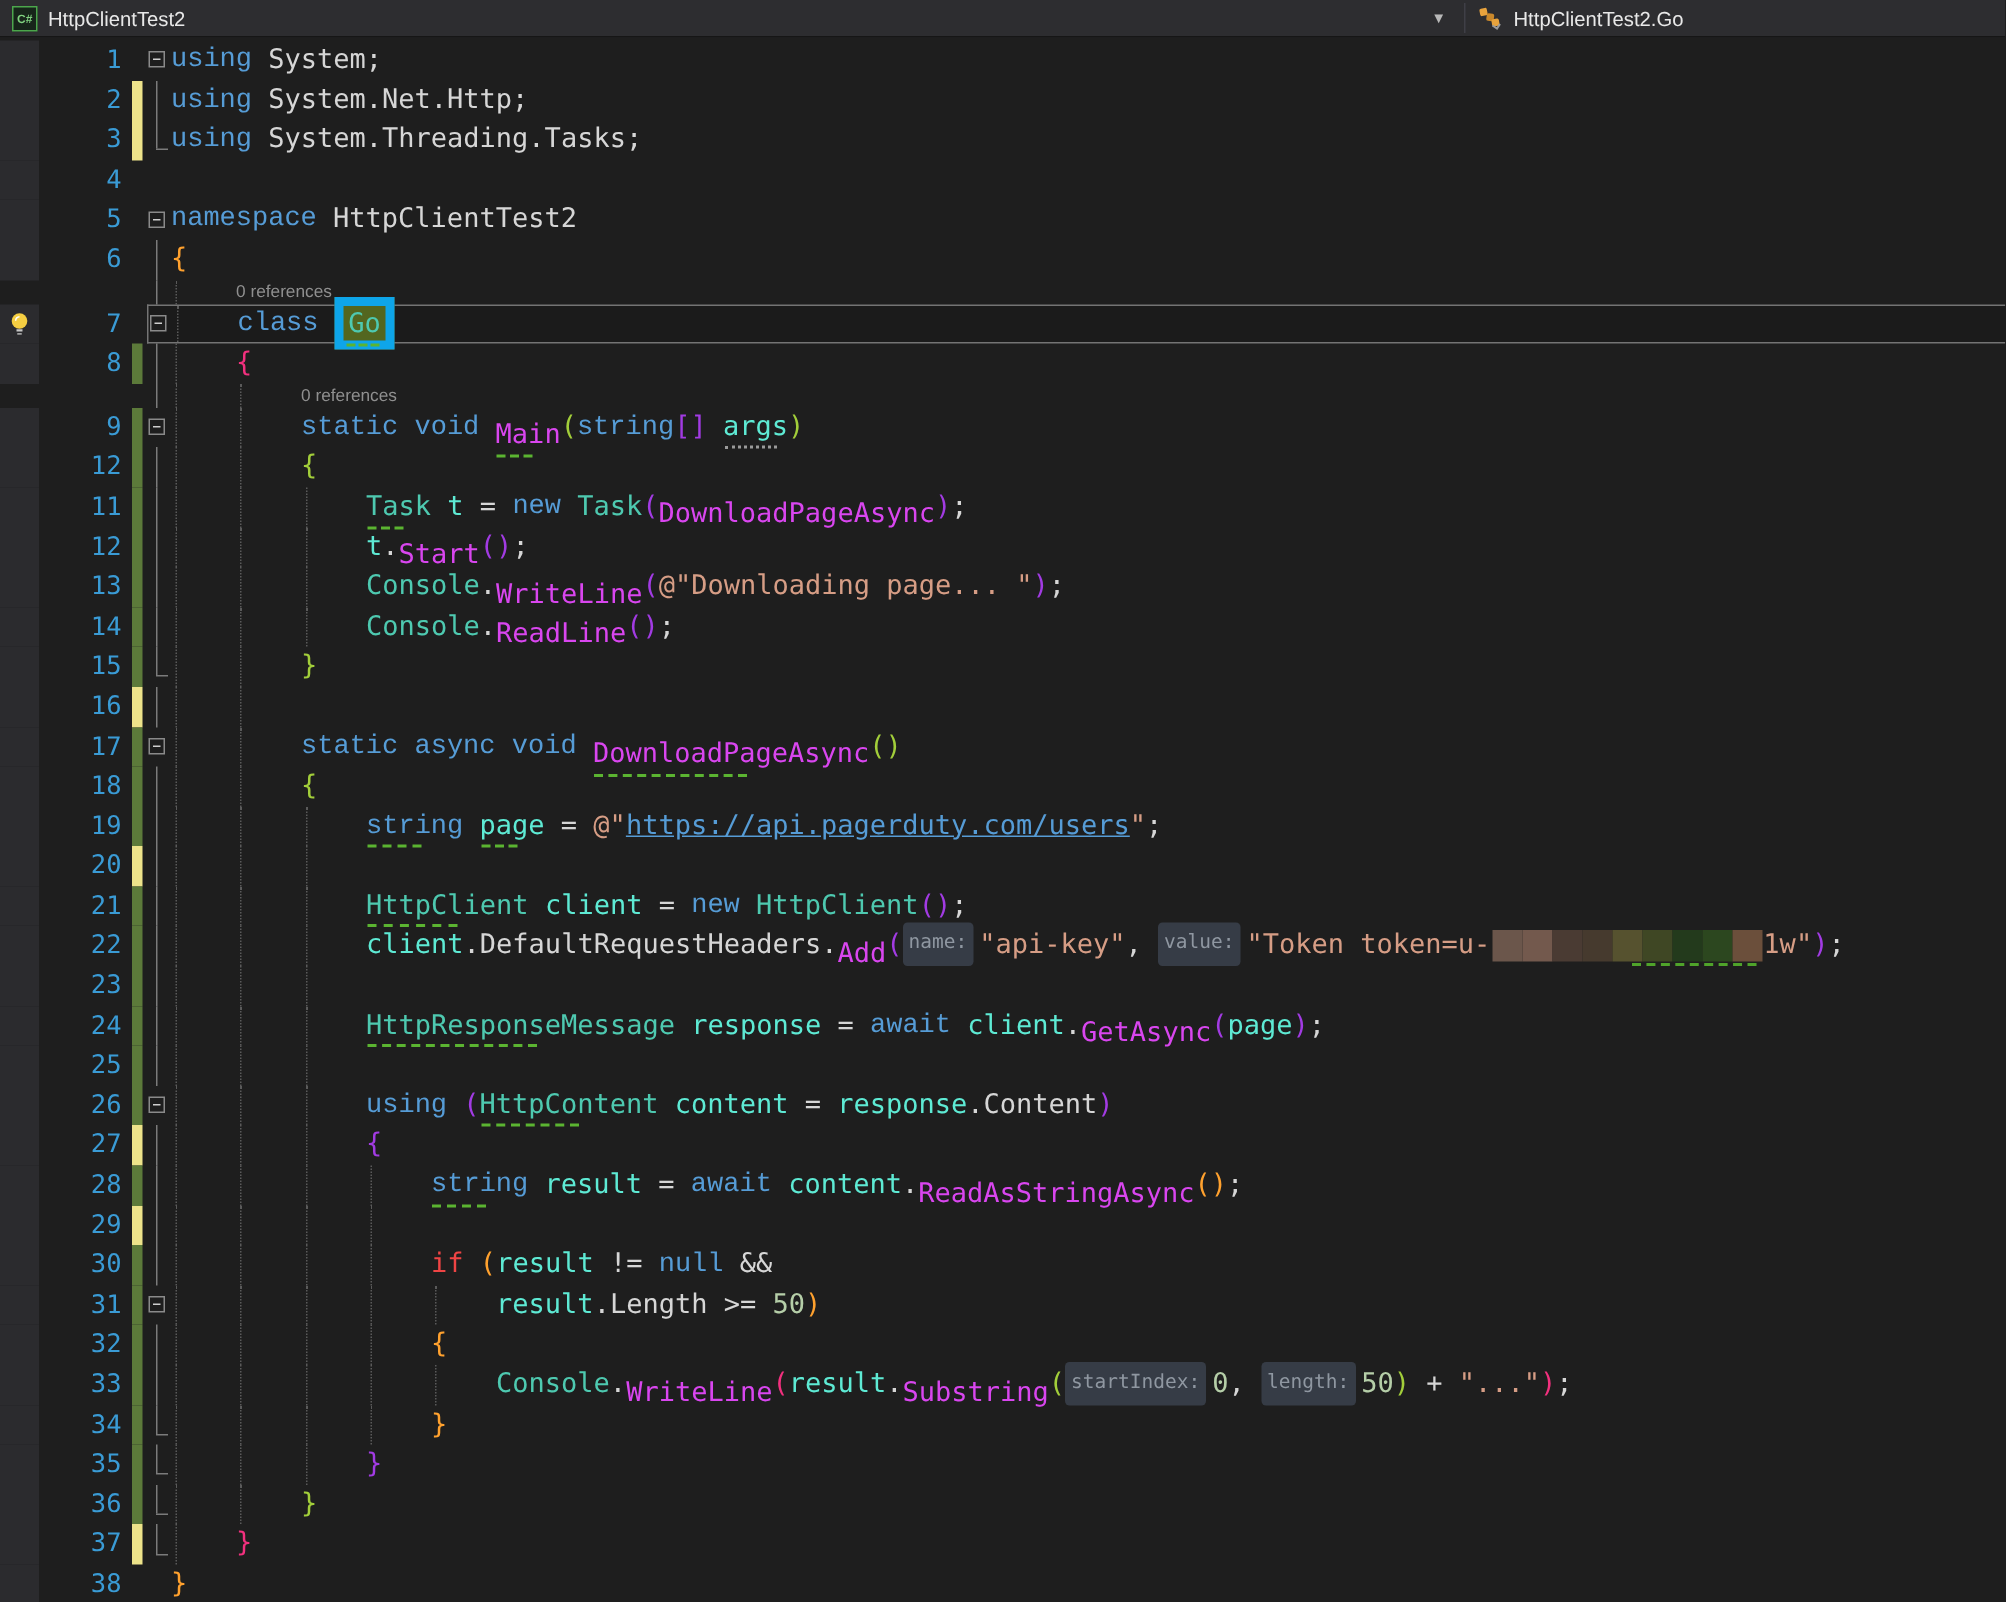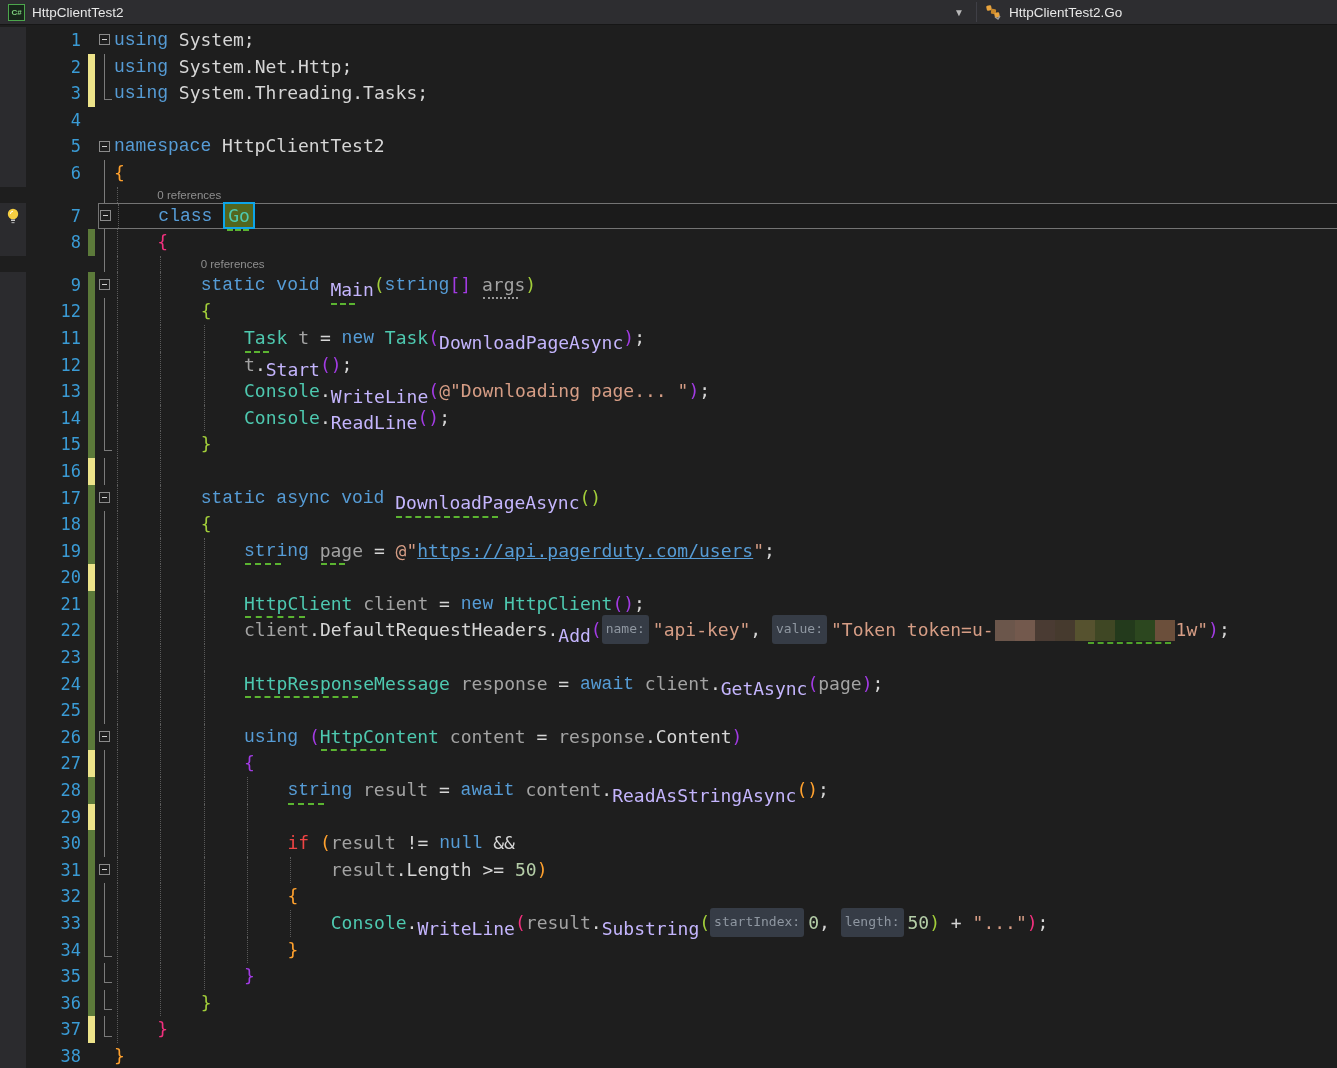--- a/index.html
+++ b/index.html
@@ -33,30 +33,30 @@
   .outl.tick::before{content:"";position:absolute;left:6px;top:0;height:72%;border-left:1px solid #7b7b7b;}
   .outl.tick::after{content:"";position:absolute;left:6px;top:72%;width:8px;border-top:1px solid #7b7b7b;}
   .foldbox{position:absolute;left:1px;top:50%;margin-top:-6px;width:11px;height:11px;box-sizing:border-box;
            border:1px solid #8a8a8a;background:#1e1e1e;}
   .foldbox::after{content:"";position:absolute;left:2px;right:2px;top:4px;border-top:1px solid #cfcfcf;}
   .code{flex:1;display:flex;align-items:center;white-space:pre;line-height:26.6px;min-width:0;}
   .seg{white-space:pre;}
   .gd{width:4ch;flex:none;align-self:stretch;position:relative;}
   .gd::after{content:"";position:absolute;left:3px;top:0;bottom:0;border-left:1px dotted #5a5a5a;}
   
-  .k{color:#569cd6;font-family:Liberation Mono, monospace;} .c{color:#ef4444;} .t{color:#4ec9b0;} .m{color:#c4b5fd;margin-top:11px;}
-  .v{color:#a3a3a3;} .s{color:#d69d85;} .n{color:#b5cea8;} .p{color:#d6d6d6;}
+  .k{color:#569cd6;font-family:Liberation Mono, monospace;} .c{color:#ef4444;} .t{color:#4ec9b0;} .m{color:#d946ef;margin-top:11px;}
+  .v{color:#5eead4;} .s{color:#d69d85;} .n{color:#b5cea8;} .p{color:#d6d6d6;}
   .b1{color:#ffa12e;} .b2{color:#f2307e;} .b3{color:#a2ce3a;} .b4{color:#a23be3;}
   .u{color:#569cd6;text-decoration:underline;}
   .h{font-size:13px;color:#8f97a1;background:#363c46;border-radius:3px;padding:1px 4px;
      margin-right:4px;position:relative;top:-1px;}
   .ulg,.uld{position:relative;display:inline-block;}
   .ulg::after{content:"";position:absolute;left:1px;bottom:-1px;width:55%;border-bottom:2px dashed #5bb431;}
   .uld::after{content:"";position:absolute;left:1px;bottom:-1px;width:80%;border-bottom:2px dotted #9a9a9a;}
-  .go{display:inline-block;color:#4ec9b0;background:#53661f;border:2px solid #0ea5e9;
+  .go{display:inline-block;color:#4ec9b0;background:#53661f;border:6px solid #0ea5e9;
       padding:0 3px;position:relative;line-height:23px;}
   .go::after{content:"";position:absolute;left:2px;bottom:-4px;width:80%;border-bottom:2px dashed #5bb431;}
   .lens{color:#8f8f8f;font-size:11.5px;font-family:"Liberation Sans",sans-serif;line-height:16px;}
   .blur{display:inline-flex;height:21px;vertical-align:middle;position:relative;margin:0 1px;}
   .blur i{display:block;height:100%;}
   .blur::after{content:"";position:absolute;left:52%;right:4px;bottom:-3px;border-bottom:2px dashed #4fa32a;}
   .bulb{position:absolute;left:6px;top:50%;margin-top:-8px;}
 </style>
 </head>
 <body>

